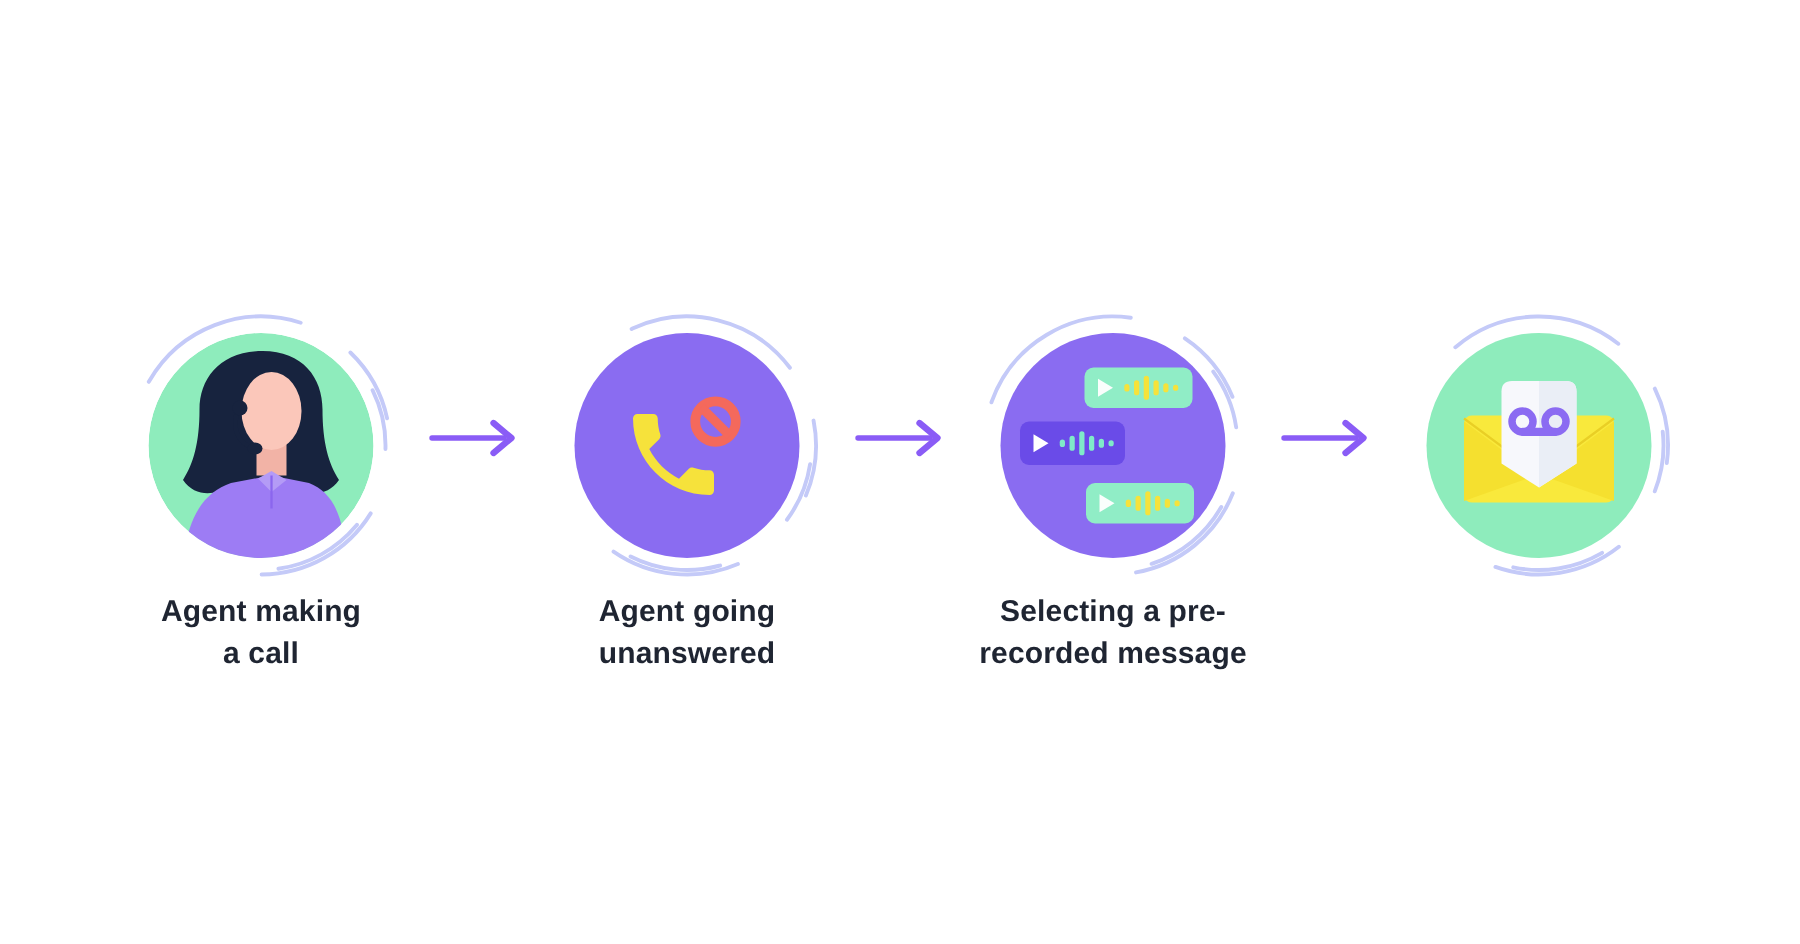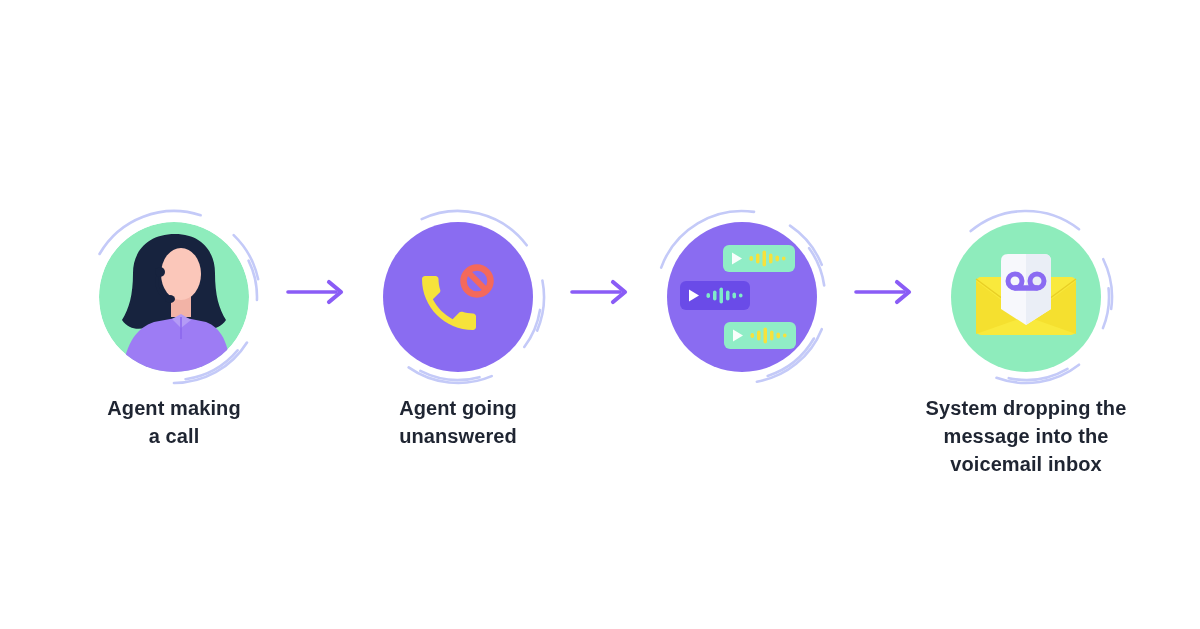--- a/index.html
+++ b/index.html
@@ -135,20 +135,22 @@
         <g style="fill:var(--wave_yellow)">
           <rect x="-9.5" y="-2.5" width="3.5" height="5" rx="1.75"></rect>
           <rect x="-3" y="-5" width="3.5" height="10" rx="1.75"></rect>
           <rect x="3.5" y="-8" width="3.5" height="16" rx="1.75"></rect>
           <rect x="10" y="-5" width="3.5" height="10" rx="1.75"></rect>
           <rect x="16.5" y="-3" width="3.5" height="6" rx="1.75"></rect>
           <rect x="23" y="-2" width="3.5" height="4" rx="1.75"></rect>
         </g>
       </g>
     </svg>
+    <div class="label">Selecting a pre-
+recorded message</div>
   </div>
 
   <div class="arrow">
     <svg width="62" height="26" viewBox="0 0 62 26">
       <line x1="3" y1="13" x2="51" y2="13" style="stroke:var(--arrow);stroke-width:3.6;stroke-linecap:round"></line>
       <path d="M 44 3 L 56 13 L 44 23" style="fill:none;stroke:var(--arrow);stroke-width:4.2;stroke-linecap:round;stroke-linejoin:round"></path>
     </svg>
   </div>
 
   <div class="step">
@@ -167,18 +169,15 @@
       <g>
         <path d="M -25 -36 Q -25 -43 -18 -43 L 18 -43 Q 25 -43 25 -36 L 25 12 L 0 28 L -25 12 Z" style="fill:var(--paper_white)"></path>
         <path d="M 0 -43 L 18 -43 Q 25 -43 25 -36 L 25 12 L 0 28 Z" style="fill:var(--paper_shade)"></path>
         <g transform="translate(0,-16)">
           <circle cx="-11" cy="0" r="7" style="fill:none;stroke:var(--voicemail_purple);stroke-width:5"></circle>
           <circle cx="11" cy="0" r="7" style="fill:none;stroke:var(--voicemail_purple);stroke-width:5"></circle>
           <rect x="-13.5" y="4.2" width="27" height="5.5" rx="2.75" style="fill:var(--voicemail_purple)"></rect>
         </g>
       </g>
     </svg>
-    <div class="label">System dropping the
-message into the
-voicemail inbox</div>
   </div>
 
 </div>
 
 </body></html>

